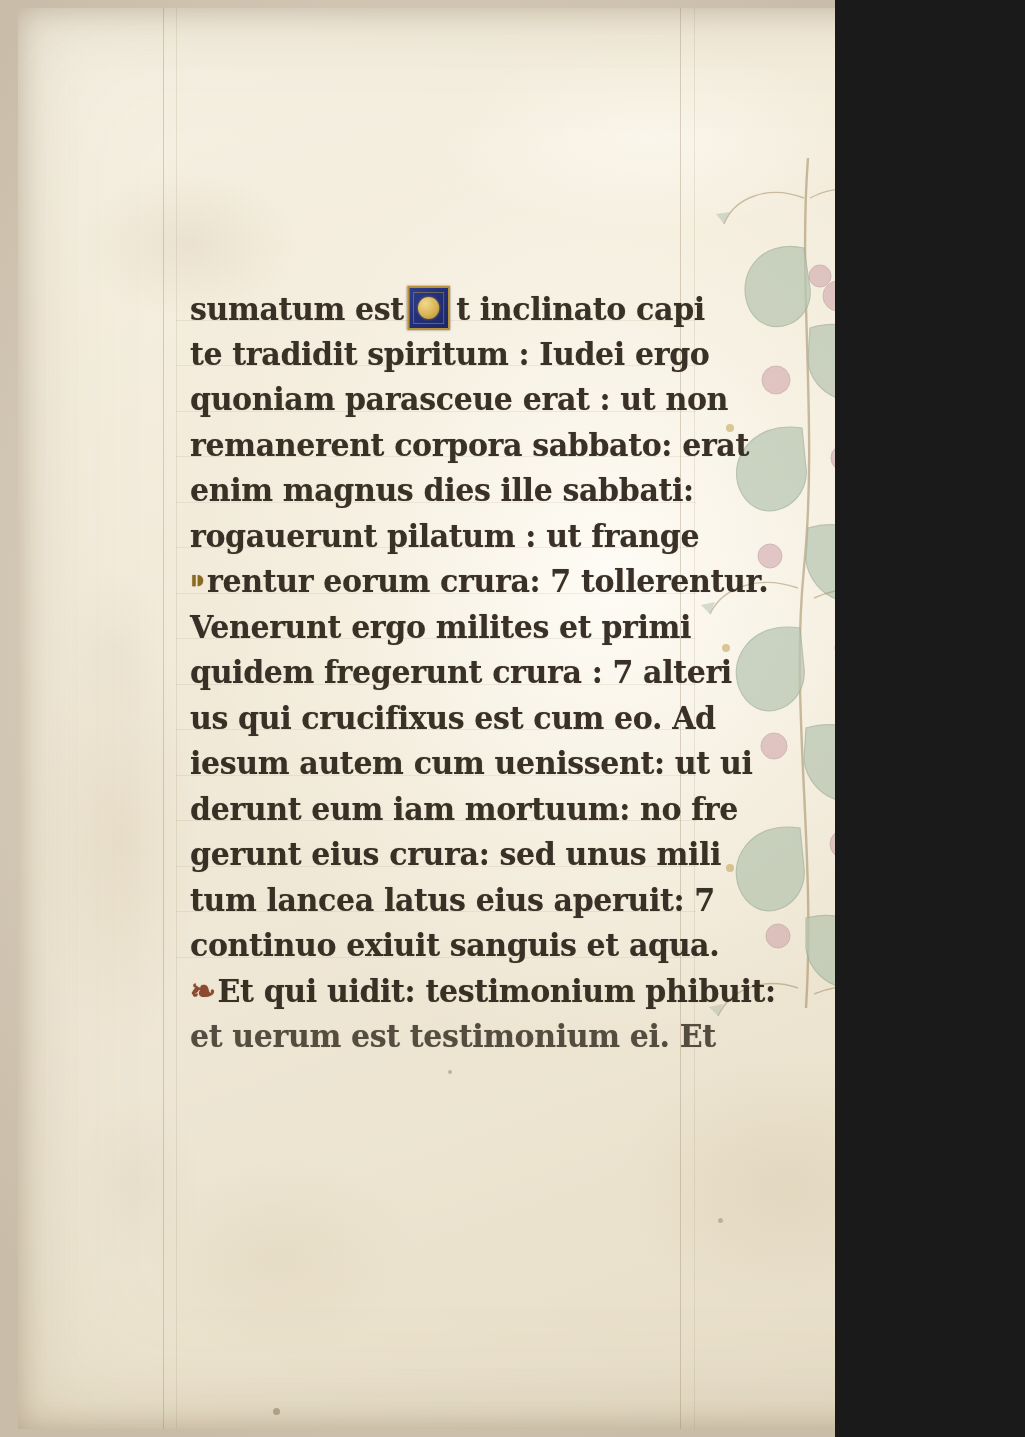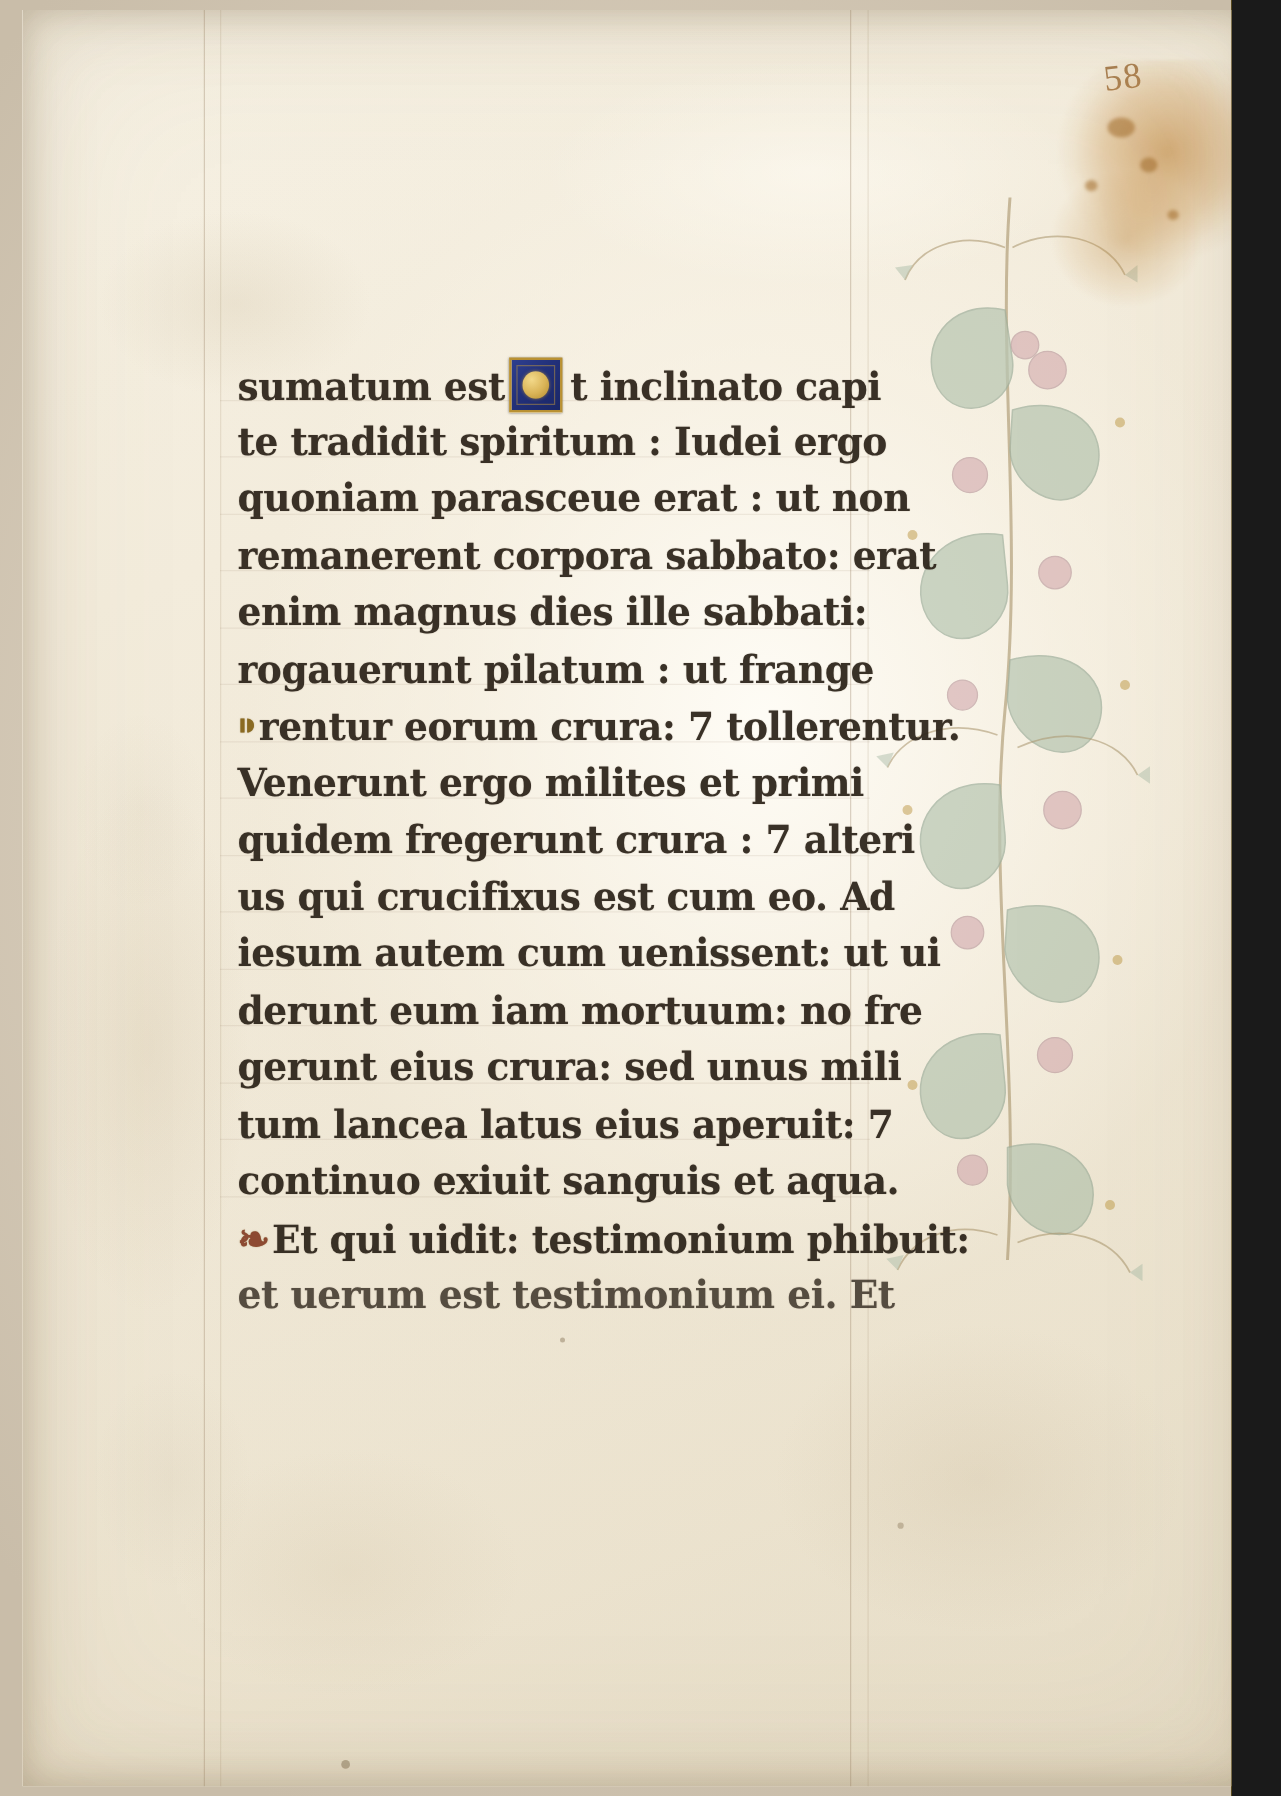--- a/index.html
+++ b/index.html
@@ -2,24 +2,24 @@
 <html><head>
 <meta charset="utf-8">
 <style>
   html, body {
     margin: 0;
     padding: 0;
     background: #1a1a1a;
   }
   #page {
     position: relative;
-    width: 985px;
+    width: 835px;
     height: 1437px;
     overflow: hidden;
-    background: #eab308;
+    background: #ec4899;
     font-family: "Liberation Serif", serif;
   }
 
   
   #backdrop {
     position: absolute;
     inset: 0;
     background:
       radial-gradient(ellipse 70% 60% at 50% 45%, #e2d8c8 0%, #d6cbb9 55%, #c9bda9 100%);
   }

